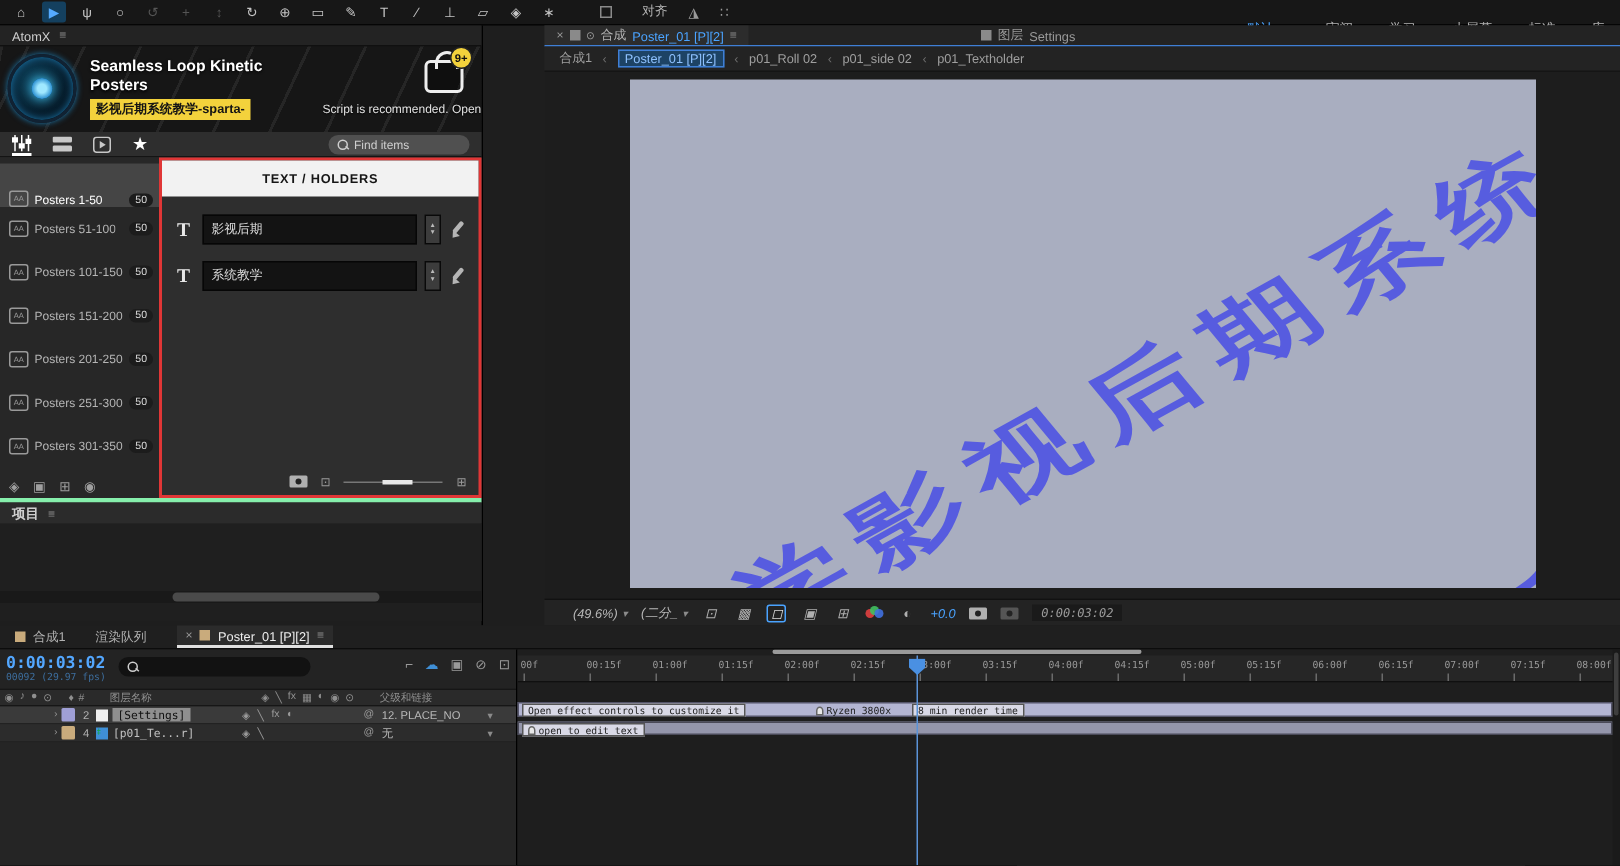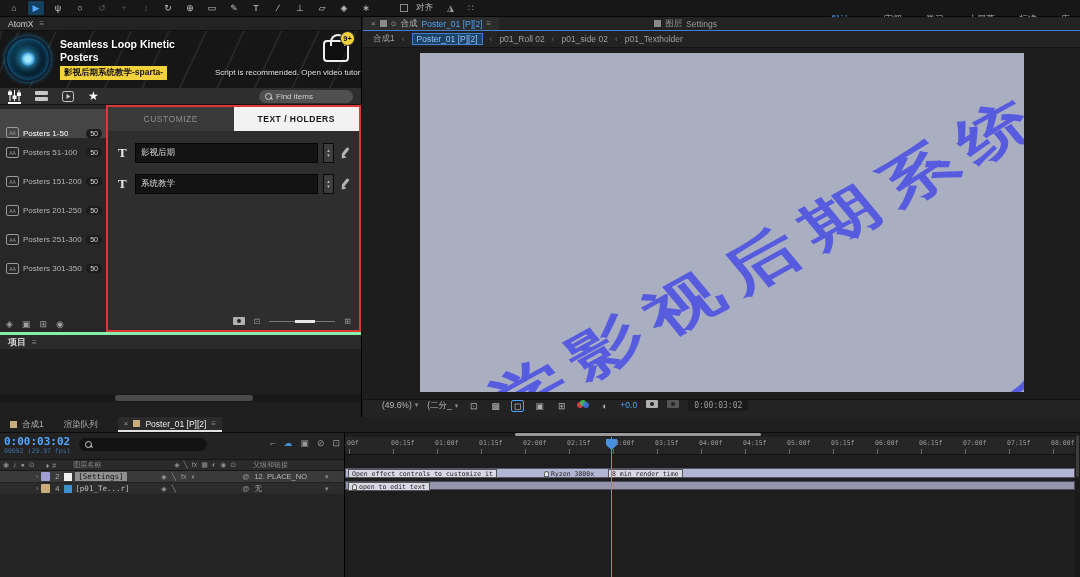--- a/index.html
+++ b/index.html
@@ -6,30 +6,30 @@
   html,body { background:#101010; }
   body { font-family:"Liberation Sans", sans-serif; }
   #root { position:relative; width:1080px; height:577px; background:#1e1e1e; overflow:hidden; color:#bfbfbf; }
 
   
   .topbar { position:absolute; left:0; top:0; width:1080px; height:17px; background:#171717; border-bottom:1px solid #050505; display:flex; align-items:center; padding:0 10px 0 6px; }
   .tools { display:flex; align-items:center; gap:6px; }
   .tool { width:16px; height:14px; display:inline-flex; align-items:center; justify-content:center; font-size:9px; color:#c4c4c4; }
   .tool.active { background:#14405f; color:#55aaff; border-radius:2px; }
   .tool.disabled { color:#555; }
-  .align-box { display:flex; align-items:center; gap:8px; margin-left:26px; font-size:8.5px; color:#b5b5b5; }
+  .align-box { display:flex; align-items:center; gap:20px; margin-left:26px; font-size:8.5px; color:#b5b5b5; }
   .chk { width:8px; height:8px; border:1px solid #8a8a8a; display:inline-block; }
   .misc-ico { font-size:9px; color:#9a9a9a; margin-left:14px; }
   .workspaces { margin-left:auto; display:flex; align-items:center; gap:24px; font-size:9px;margin-top:23px; }
   .ws { color:#b2b2b2; }
   .ws.active { color:#4aa3ff; }
   .ws-menu { color:#777; font-size:8px; margin-left:-18px; }
 
   
-  .leftcol { position:absolute; left:0; top:17px; width:362px; height:400px; border-right:1px solid #000; }
+  .leftcol { position:absolute; left:0; top:17px; width:322px; height:400px; border-right:1px solid #000; }
   .atomx-title { height:14px; background:#232323; display:flex; align-items:center; gap:6px; padding-left:8px; font-size:8.5px; color:#cfcfcf; border-bottom:1px solid #101010; }
   .panel-menu { color:#888; font-size:8px; }
 
   .banner { position:relative; height:57px; background:
       linear-gradient(100deg, rgba(255,255,255,.07) 0 2px, transparent 2px 26px),
       repeating-linear-gradient(115deg, #161616 0 16px, #262626 16px 18px, #161616 18px 34px),
       #0c0c0c; overflow:hidden;padding-left:36px; }
   .logo { position:absolute; left:5px; top:5px; width:46px; height:46px; border-radius:50%;
       background:radial-gradient(circle at 40% 40%, #0f4a66 0%, #071d2c 55%, #02080d 100%);
       border:2px solid #123; box-shadow:0 0 6px #1d7fb8 inset, 0 0 4px #1d7fb8; display:flex; align-items:center; justify-content:center; }
@@ -92,21 +92,21 @@
   .lock-ico { font-size:7px; color:#999; }
   .vtab-label { color:#b5b5b5; }
   .vtab-name { color:#4aa3ff; }
   .vflow { height:17px; display:flex; align-items:center; gap:7px; padding-left:10px; font-size:8.5px; background:#232323; border-bottom:1px solid #151515; }
   .flow-item { color:#9f9f9f; white-space:nowrap; }
   .flow-item.sel { background:#1d4365; color:#8fc2ff; padding:0 4px; border:1px solid #3f7fd6; }
   .flow-sep { color:#6f6f6f; }
   .vcanvas-area { position:relative; height:351px; background:#1d1d1d; overflow:hidden; }
   .canvas { position:absolute; left:57px; top:5px; width:604px; height:339px; overflow:hidden; }
   .band { position:absolute; white-space:nowrap; font-weight:bold; letter-spacing:.18em; font-family:"DejaVu Serif", serif; }
-  .vcontrols { position:absolute; left:0; bottom:0; width:100%; height:18px; background:#232323; border-top:1px solid #111; display:flex; align-items:flex-start; gap:9px; padding:0 19px; font-size:8.5px; color:#b8b8b8; }
+  .vcontrols { position:absolute; left:0; bottom:0; width:100%; height:18px; background:#232323; border-top:1px solid #111; display:flex; align-items:center; gap:9px; padding:0 19px; font-size:8.5px; color:#b8b8b8;font-style:italic; }
   .dd { display:flex; align-items:center; gap:3px; }
   .caret { font-size:7px; color:#8b8b8b; }
   .vico { width:13px; height:12px; display:inline-flex; align-items:center; justify-content:center; font-size:9px; color:#b0b0b0; }
   .vico.sel { border:1px solid #4aa3ff; border-radius:2px; color:#dcdcdc; }
   .rgb-ico { position:relative; width:12px; height:10px; }
   .rgb-ico i { position:absolute; width:6px; height:6px; border-radius:50%; opacity:.9; }
   .exposure { color:#4aa3ff; }
   .cam { position:relative; width:12px; height:8px; background:#b0b0b0; border-radius:1px; }
   .cam:before { content:""; position:absolute; left:4px; top:2px; width:4px; height:4px; border-radius:50%; background:#232323; }
   .cam.ghost { background:#555; }
@@ -265,20 +265,25 @@
             <span class="sb-label">Posters 1-50</span>
             <span class="sb-badge">50</span>
           </div>
           <div class="sb-item">
             <span class="pack-ico">AA</span>
             <span class="sb-label">Posters 51-100</span>
             <span class="sb-badge">50</span>
           </div>
           <div class="sb-item">
             <span class="pack-ico">AA</span>
+            <span class="sb-label">Posters 101-150</span>
+            <span class="sb-badge">50</span>
+          </div>
+          <div class="sb-item">
+            <span class="pack-ico">AA</span>
             <span class="sb-label">Posters 151-200</span>
             <span class="sb-badge">50</span>
           </div>
           <div class="sb-item">
             <span class="pack-ico">AA</span>
             <span class="sb-label">Posters 201-250</span>
             <span class="sb-badge">50</span>
           </div>
           <div class="sb-item">
             <span class="pack-ico">AA</span>
@@ -292,21 +297,20 @@
           </div>
           <div class="sb-footer">
             <span>◈</span>
             <span>▣</span>
             <span>⊞</span>
             <span>◉</span>
           </div>
         </div>
       <div class="ax-content">
         <div class="ax-tabs">
-          <div class="ax-tab inactive">CUSTOMIZE</div>
           <div class="ax-tab active">TEXT / HOLDERS</div>
         </div>
         <div class="field-rows">
             <div class="frow">
               <span class="t-ico">T</span>
               <div class="f-input">影视后期</div>
               <div class="stepper">
                 <span>▴</span>
                 <span>▾</span>
               </div>

